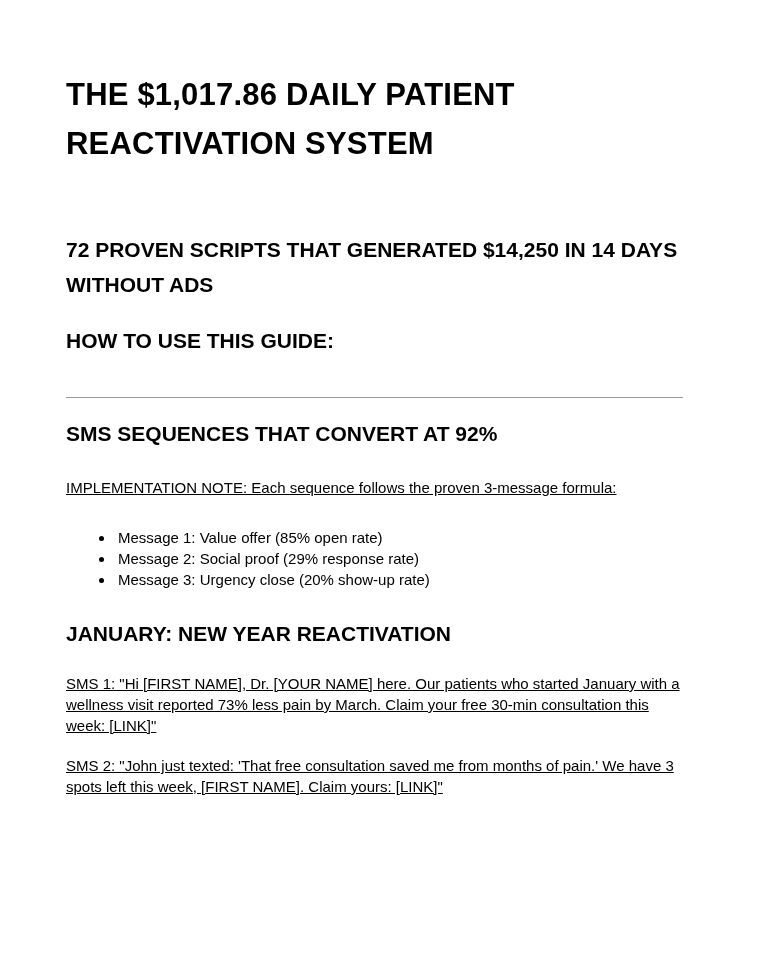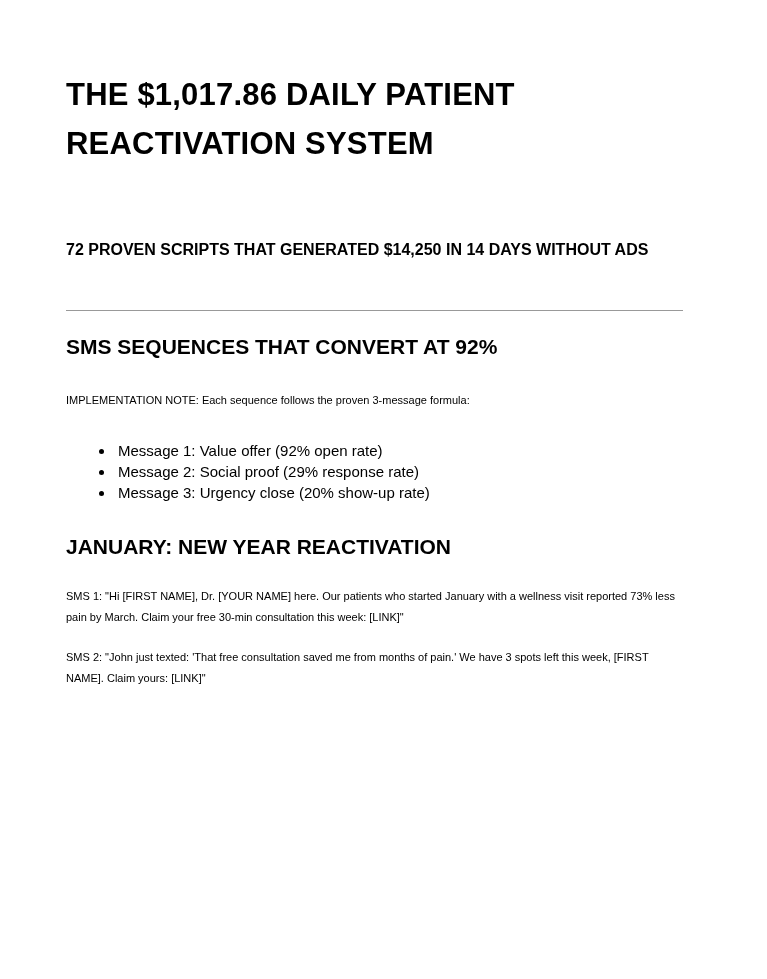--- a/index.html
+++ b/index.html
@@ -17,34 +17,35 @@
     background: #ffffff;
     padding: 70px 84px 0 66px;
   }
   .doc-title {
     font-size: 31px;
     font-weight: 700;
     line-height: 49px;
     letter-spacing: 0.2px;
   }
   .doc-subtitle {
-    font-size: 16px;
+    font-size: 21px;
     font-weight: 700;
     line-height: 35px;
     margin-top: 64px;
   }
   .h3 {
     font-size: 21px;
     font-weight: 700;
     line-height: 26px;
     margin-top: 26px;
   }
   .body-text {
-    font-size: 11px;
+    font-size: 15px;
     line-height: 21px;
+    text-decoration: underline;
   }
   ol.steps {
     margin-top: 27px;
     padding-left: 49px;
     font-size: 15px;
     line-height: 21px;
   }
   ol.steps li { padding-left: 3px; }
   ul.formula {
     margin-top: 29px;
@@ -68,30 +69,31 @@
 </style>
 </head>
 <body>
 
 <div class="page">
 
   <h1 class="doc-title">THE $1,017.86 DAILY PATIENT REACTIVATION SYSTEM</h1>
 
   <h2 class="doc-subtitle">72 PROVEN SCRIPTS THAT GENERATED $14,250 IN 14 DAYS WITHOUT ADS</h2>
 
+  <h3 class="h3">HOW TO USE THIS GUIDE:</h3>
 
 
   <hr class="divider">
 
   <h3 class="h3 h3-sms">SMS SEQUENCES THAT CONVERT AT 92%</h3>
 
   <p class="body-text note">IMPLEMENTATION NOTE: Each sequence follows the proven 3-message formula:</p>
 
   <ul class="formula">
-    <li>Message 1: Value offer (92% open rate)</li>
+    <li>Message 1: Value offer (85% open rate)</li>
     <li>Message 2: Social proof (29% response rate)</li>
     <li>Message 3: Urgency close (20% show-up rate)</li>
   </ul>
 
   <h3 class="h3 h3-january">JANUARY: NEW YEAR REACTIVATION</h3>
 
   <p class="body-text sms-paragraph">SMS 1: "Hi [FIRST NAME], Dr. [YOUR NAME] here. Our patients who started January with a wellness visit reported 73% less pain by March. Claim your free 30-min consultation this week: [LINK]"</p>
 
   <p class="body-text sms-paragraph">SMS 2: "John just texted: 'That free consultation saved me from months of pain.' We have 3 spots left this week, [FIRST NAME]. Claim yours: [LINK]"</p>
 

